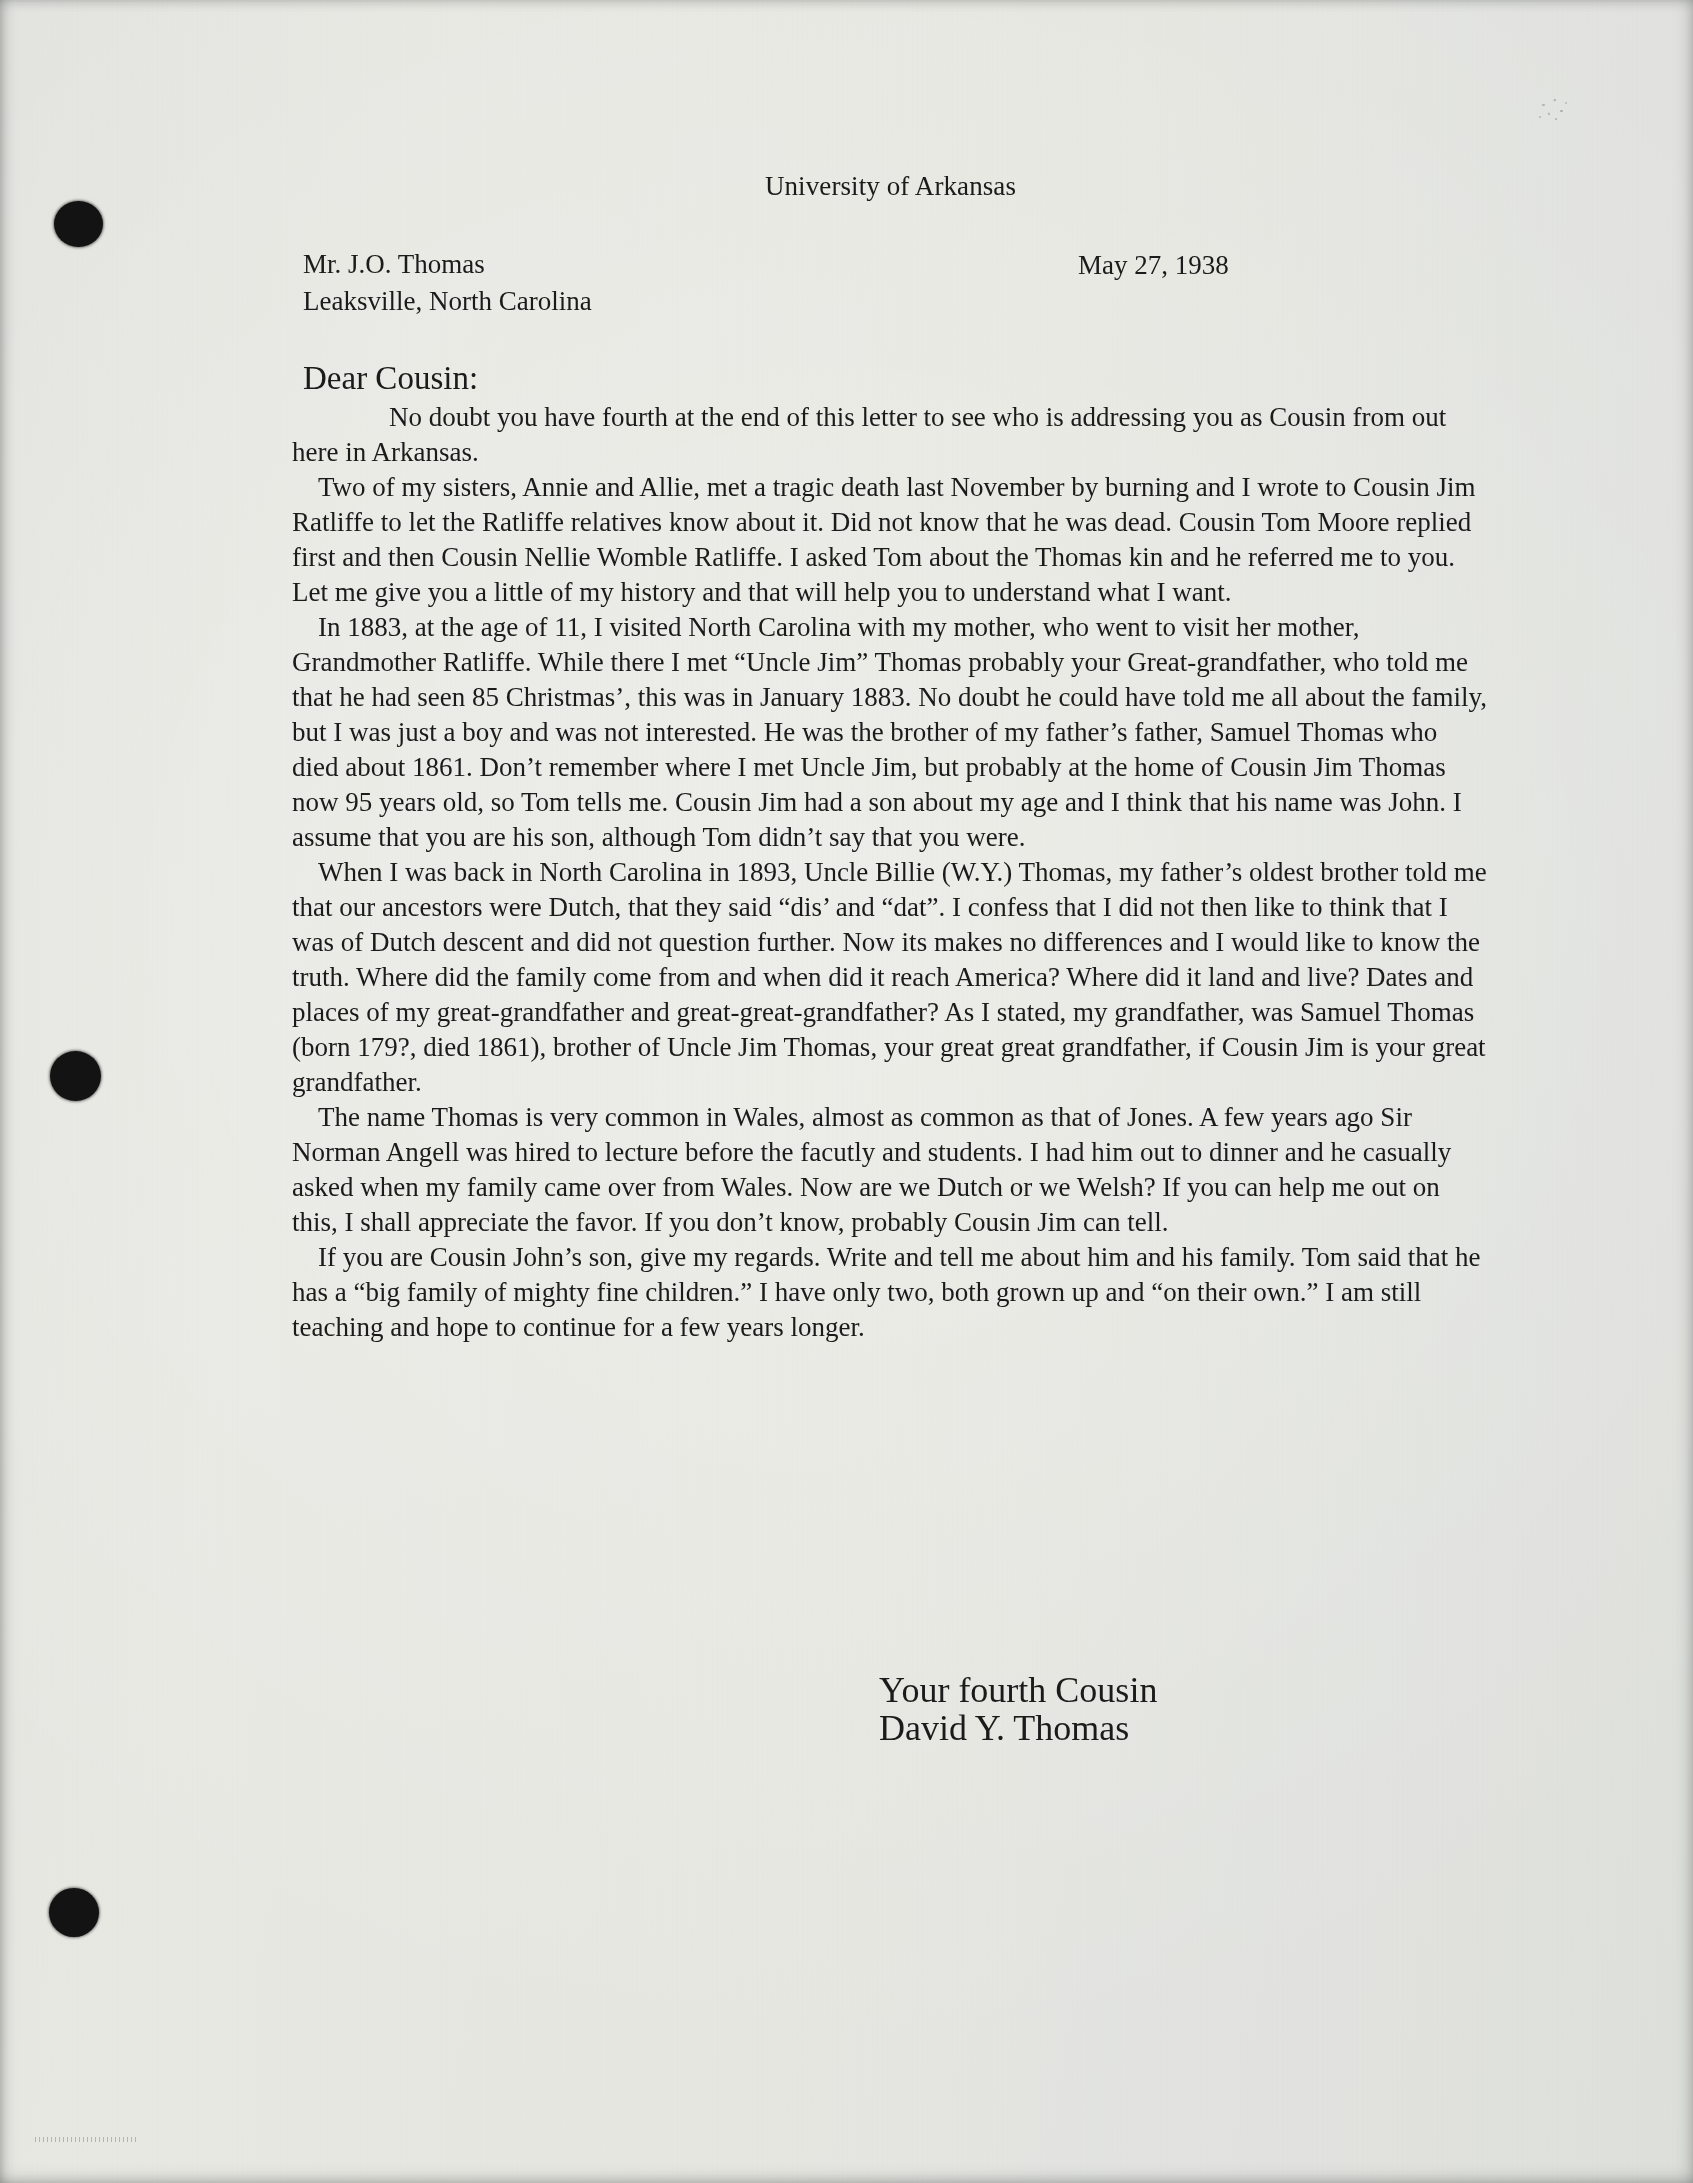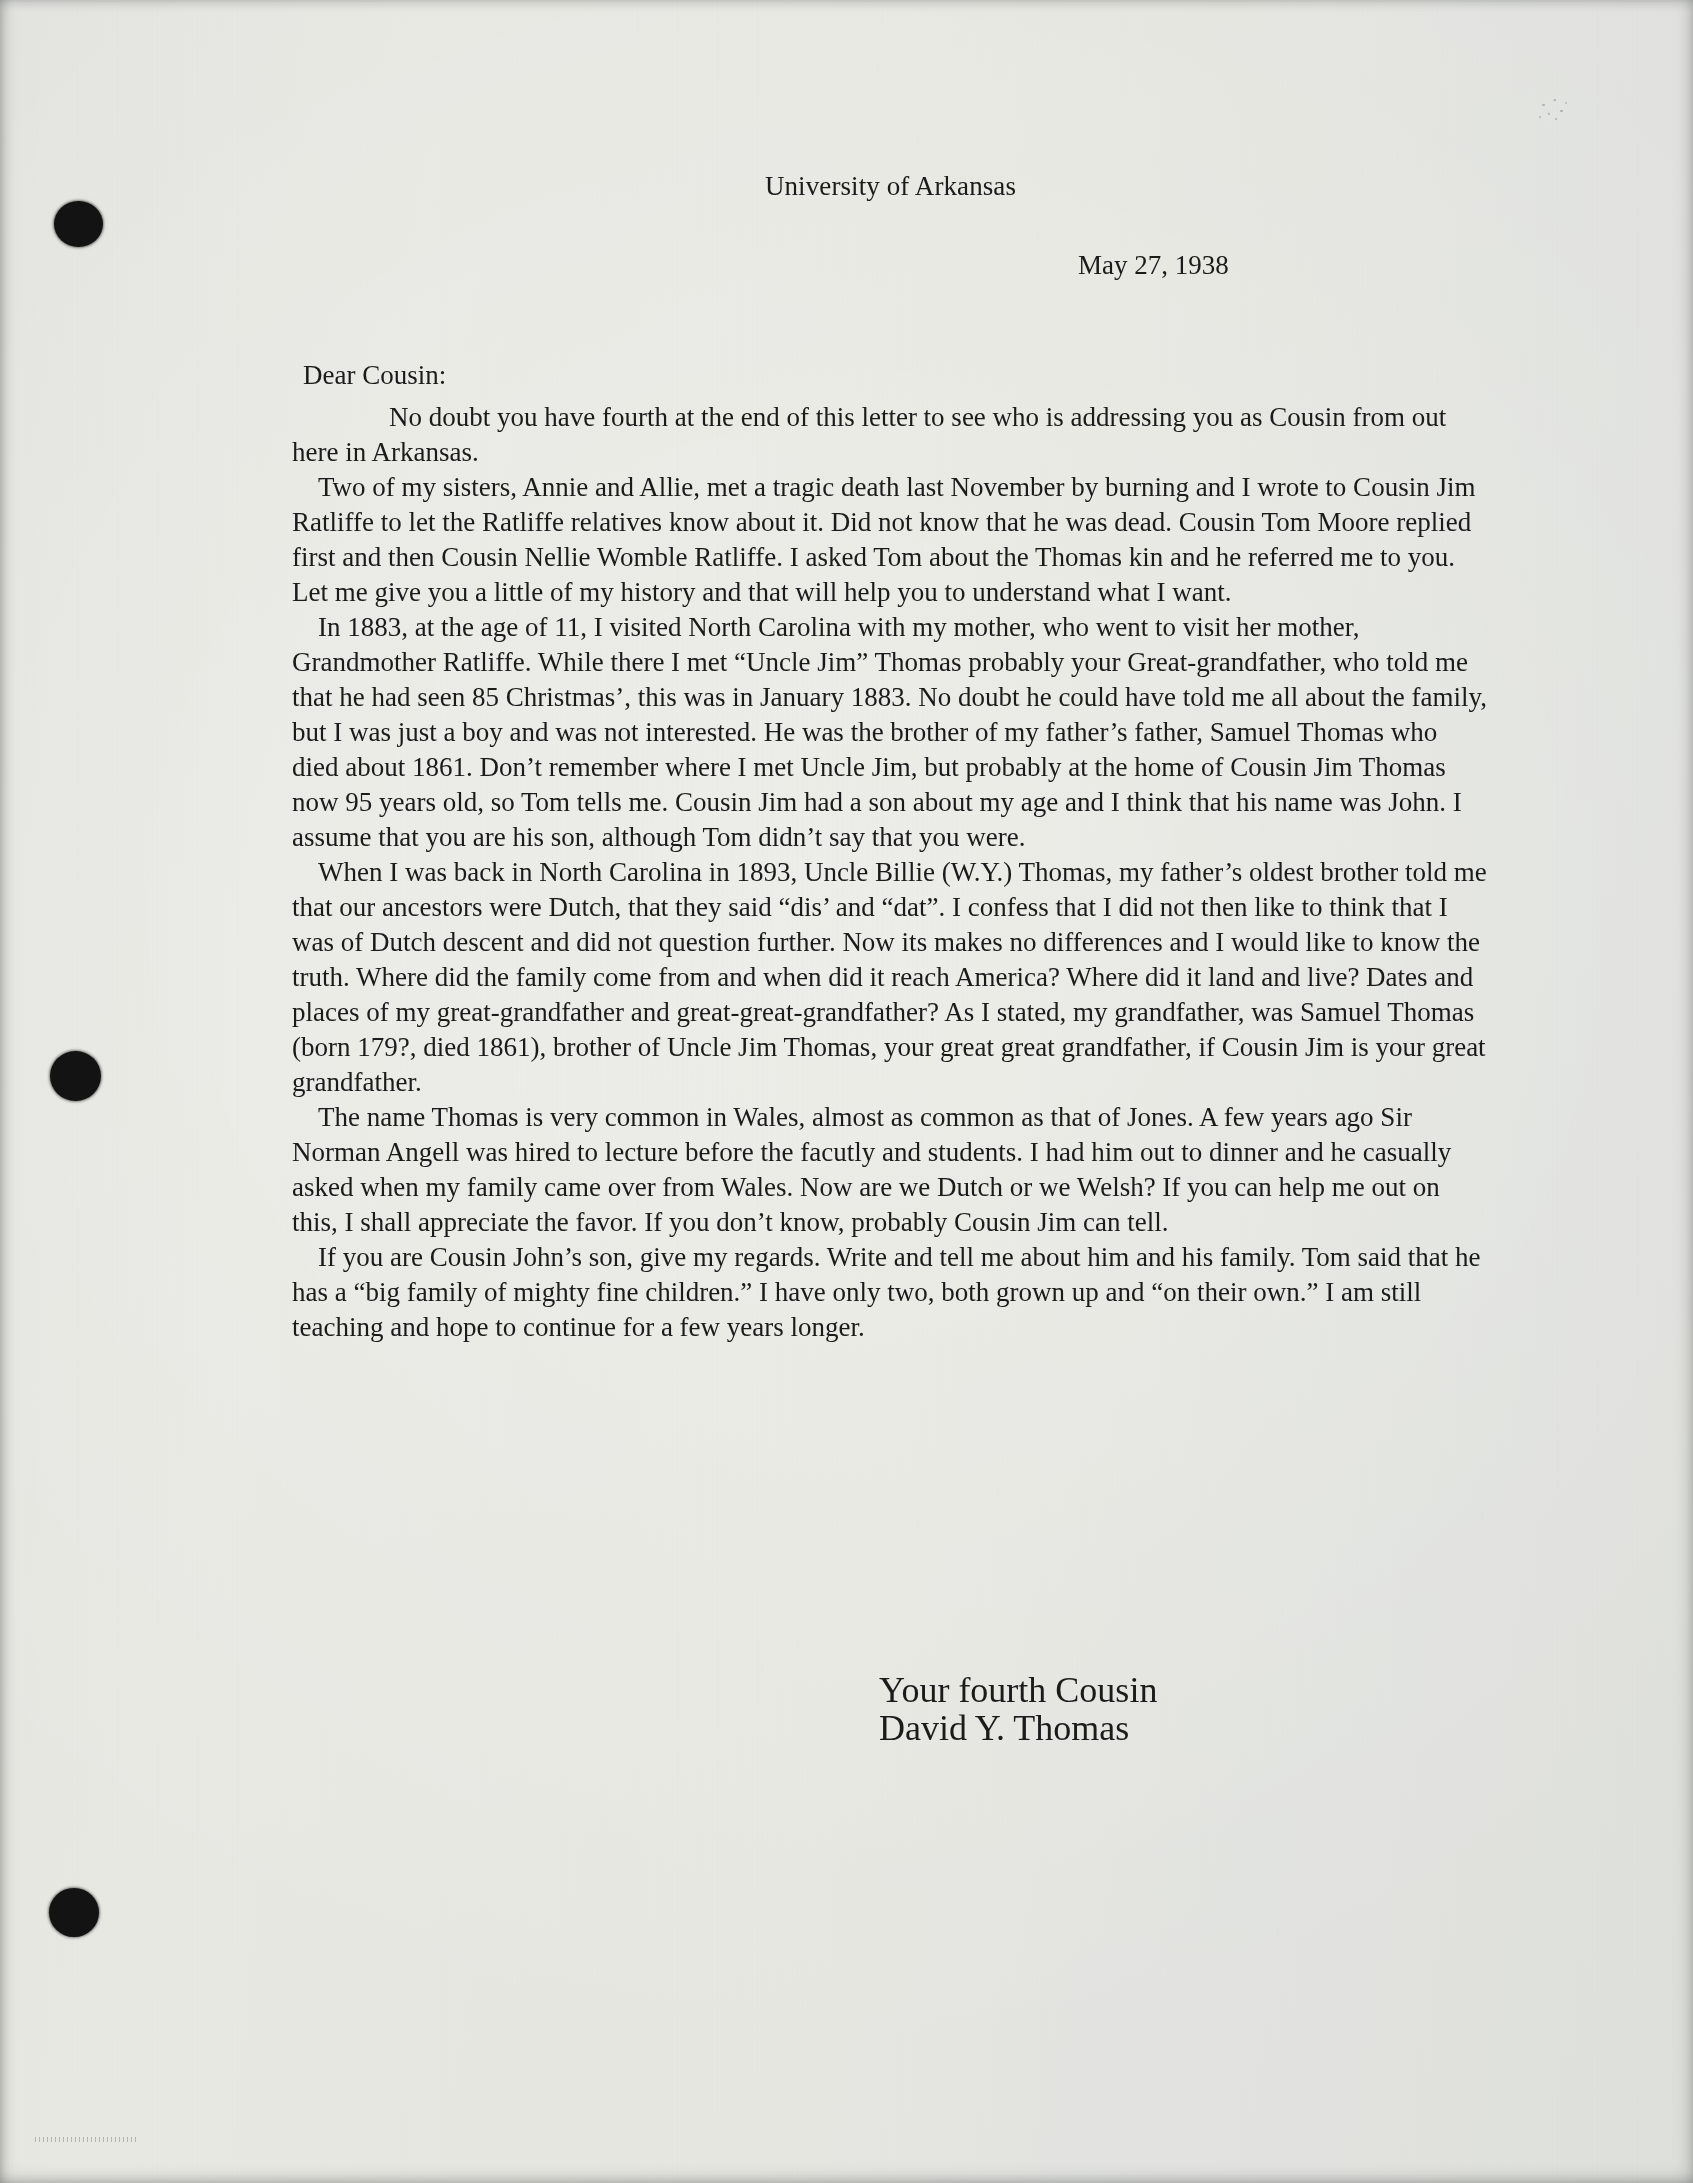--- a/index.html
+++ b/index.html
@@ -118,21 +118,21 @@
     position: absolute;
     left: 1034px;
     top: 234px;
     font-size: 27px;
   }
 
   .salutation {
     position: absolute;
     left: 259px;
     top: 344px;
-    font-size: 27px;
+    font-size: 33px;
   }
 
   .body {
     position: absolute;
     left: 248px;
     top: 384px;
     width: 1197px;
     font-size: 27px;
     line-height: 35px;
     text-align: left;
@@ -158,20 +158,24 @@
 
 <div class="page">
 
   <div class="paper-texture"></div>
   <div class="paper-grain"></div>
 
   <div class="content">
 
     <div class="letterhead">University of Arkansas</div>
 
+    <div class="addr-block">
+      <div>Mr. J.O. Thomas</div>
+      <div>Leaksville, North Carolina</div>
+    </div>
 
     <div class="date">May 27, 1938</div>
 
     <div class="salutation">Dear Cousin:</div>
 
     <div class="body">
       <p class="deep-indent">No doubt you have fourth at the end of this letter to see who is addressing you as Cousin from out  here in Arkansas.</p>
       <p class="small-indent">Two of my sisters, Annie and Allie, met a tragic death last November by burning and I wrote to Cousin Jim Ratliffe to let the Ratliffe relatives know about it.  Did not know that he was dead.  Cousin Tom Moore replied first and then Cousin Nellie Womble Ratliffe.  I asked Tom about the Thomas kin and he referred me to you.  Let me give you a little of my history and that will help you to understand what I want.</p>
       <p class="small-indent">In 1883, at the age of 11, I visited North Carolina with my mother, who went to visit her mother, Grandmother Ratliffe.  While there I met “Uncle Jim” Thomas probably your Great-grandfather, who told me that he had seen 85 Christmas’, this was in January 1883.  No doubt he could have told me all about the family, but I was just a boy and was not interested.  He was the brother of my father’s father, Samuel Thomas who died about 1861.  Don’t remember where I met Uncle Jim, but probably at the home of Cousin Jim Thomas now 95 years old, so Tom tells me.  Cousin Jim had a son about my age and I think that his name was John.  I assume that you are his son, although Tom didn’t say that you were.</p>
       <p class="small-indent">When I was back in North Carolina in 1893, Uncle Billie (W.Y.) Thomas, my father’s oldest brother told me that our ancestors were Dutch, that they said “dis’ and “dat”.  I confess that I did not then like to think that I was of Dutch descent and did not question further.  Now its makes no differences and I would like to know the truth.  Where did the family come from and when did it reach America?  Where did it land and live?  Dates and places of my great-grandfather and great-great-grandfather?  As I stated, my grandfather, was Samuel Thomas (born 179?, died 1861), brother of Uncle Jim Thomas, your great great grandfather, if Cousin Jim is your great grandfather.</p>

